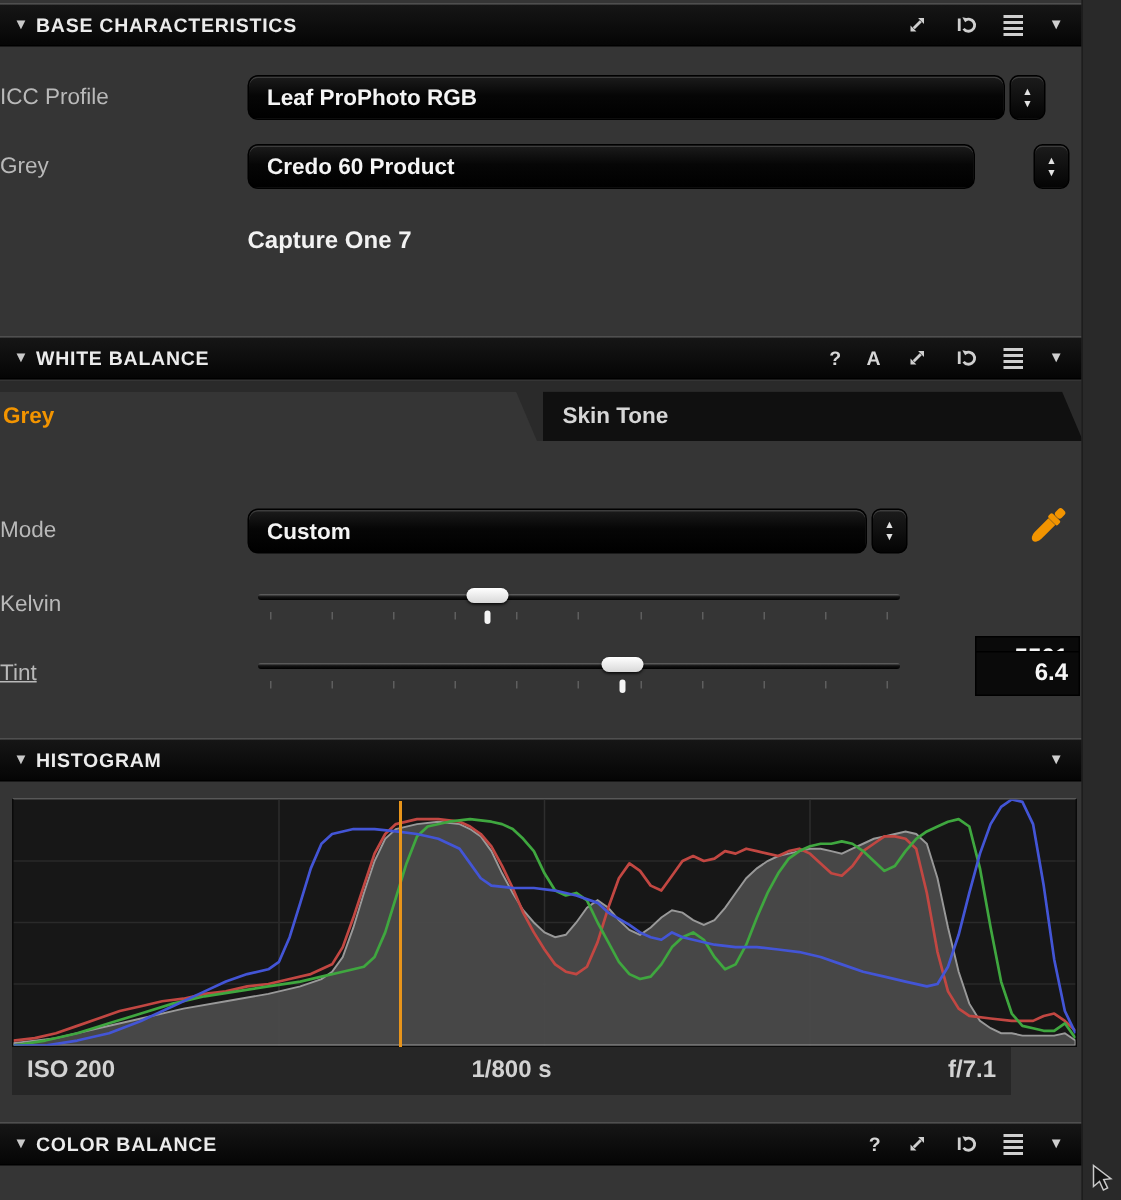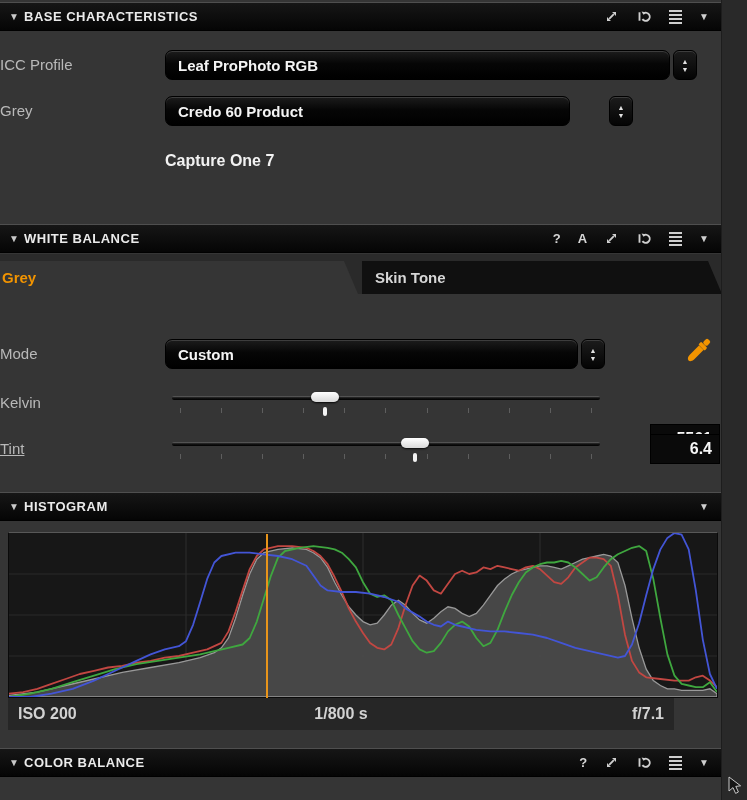--- a/index.html
+++ b/index.html
@@ -125,21 +125,21 @@
     <span class="dd-main">
       <span class="dd-val">Leaf ProPhoto RGB</span>
     </span>
     <span class="stepper">
       <span>▲</span>
       <span>▼</span>
     </span>
   </div>
 
   <span class="lbl" style="top:96px;">Grey</span>
-  <div class="dropdown" style="left:165px;top:96px;width:468px;gap:36px;">
+  <div class="dropdown" style="left:165px;top:96px;width:548px;gap:36px;">
     <span class="dd-main">
       <span class="dd-val">Credo 60 Product</span>
     </span>
     <span class="stepper">
       <span>▲</span>
       <span>▼</span>
     </span>
   </div>
 
   <span class="static-val" style="left:165px;top:146px;">Capture One 7</span>

